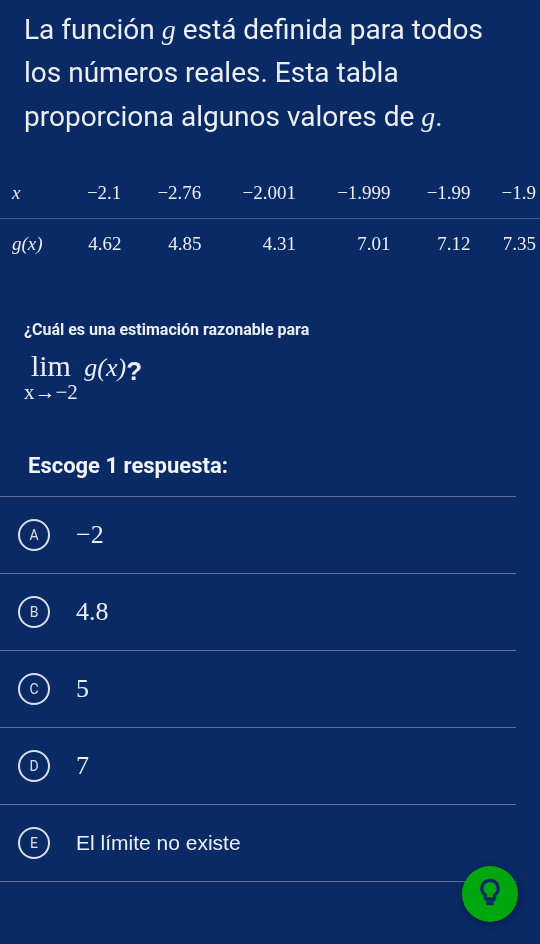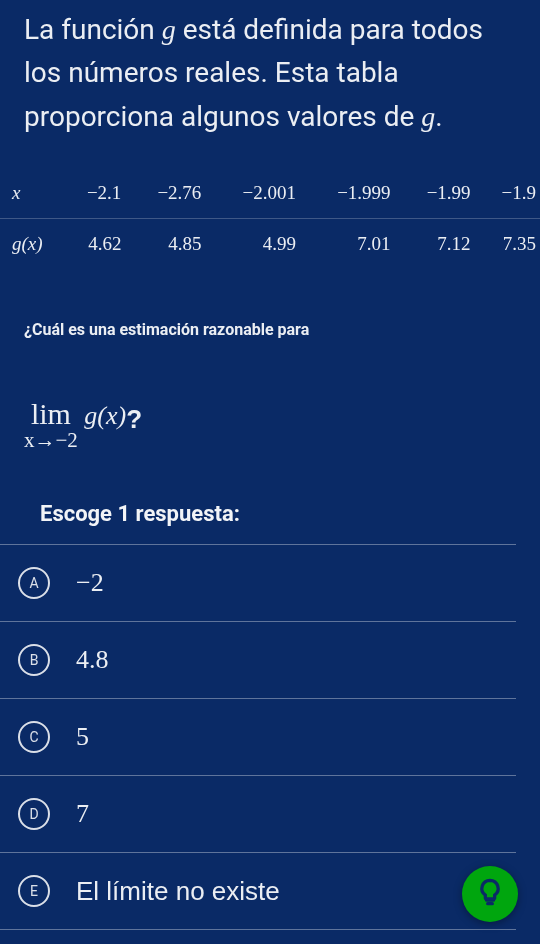--- a/index.html
+++ b/index.html
@@ -44,29 +44,28 @@
     font-size: 16px;
     font-weight: 700;
     line-height: 1.4;
     color: rgba(255,255,255,0.92);
   }
   .limit-expr {
     padding: 8px 24px 0 24px;
     font-size: 26px;
     font-family: "Times New Roman", serif;
     color: rgba(255,255,255,0.92);
-    margin-top: 48px;
   }
   .limit-expr .lim { display: inline-block; text-align: center; vertical-align: top; line-height: 1.05;}
   .limit-expr .lim .top { font-size: 30px; }
   .limit-expr .lim .bot { font-size: 21px; display:block; }
   .limit-expr .fn { font-style: italic; display:inline-block; vertical-align: top; line-height:1.2; padding-top:2px;}
   .limit-expr .qmark { font-weight:700; font-family: -apple-system, sans-serif; display:inline-block; vertical-align:top; padding-top:6px; }
   .prompt {
-    padding: 50px 24px 18px 40px;
+    padding: 50px 24px 18px 28px;
     font-size: 22px;
     font-weight: 700;
     color: rgba(255,255,255,0.95);
   }
   .choices { width: 516px; }
   .choice {
     display: flex;
     align-items: center;
     border-top: 1px solid rgba(255,255,255,0.35);
     padding: 22px 18px;
@@ -81,21 +80,21 @@
     font-size: 14px;
     color: rgba(255,255,255,0.85);
     margin-right: 26px;
     flex-shrink: 0;
   }
   .choice-text {
     font-size: 26px;
     font-family: "Times New Roman", serif;
     color: rgba(255,255,255,0.92);
   }
-  .choice-text.sans { font-family: -apple-system, sans-serif; font-size: 26px; }
+  .choice-text.sans { font-family: -apple-system, sans-serif; font-size: 21px; }
   .hint-fab {
     position: absolute;
     right: 22px;
     bottom: 22px;
     width: 56px; height: 56px;
     border-radius: 50%;
     background: #00a60e;
     display: flex; align-items: center; justify-content: center;
     box-shadow: 0 2px 8px rgba(0,0,0,0.35);
     cursor: pointer;
@@ -117,21 +116,21 @@
     <th>−2.76</th>
     <th>−2.001</th>
     <th>−1.999</th>
     <th>−1.99</th>
     <th>−1.9</th>
   </tr>
   <tr>
     <td class="row-header">g(x)</td>
     <td>4.62</td>
     <td>4.85</td>
-    <td>4.99</td>
+    <td>4.31</td>
     <td>7.01</td>
     <td>7.12</td>
     <td>7.35</td>
   </tr>
 </tbody>
   </table>
 
 <div class="question">¿Cuál es una estimación razonable para</div>
 <div class="limit-expr">
   <span class="lim">

